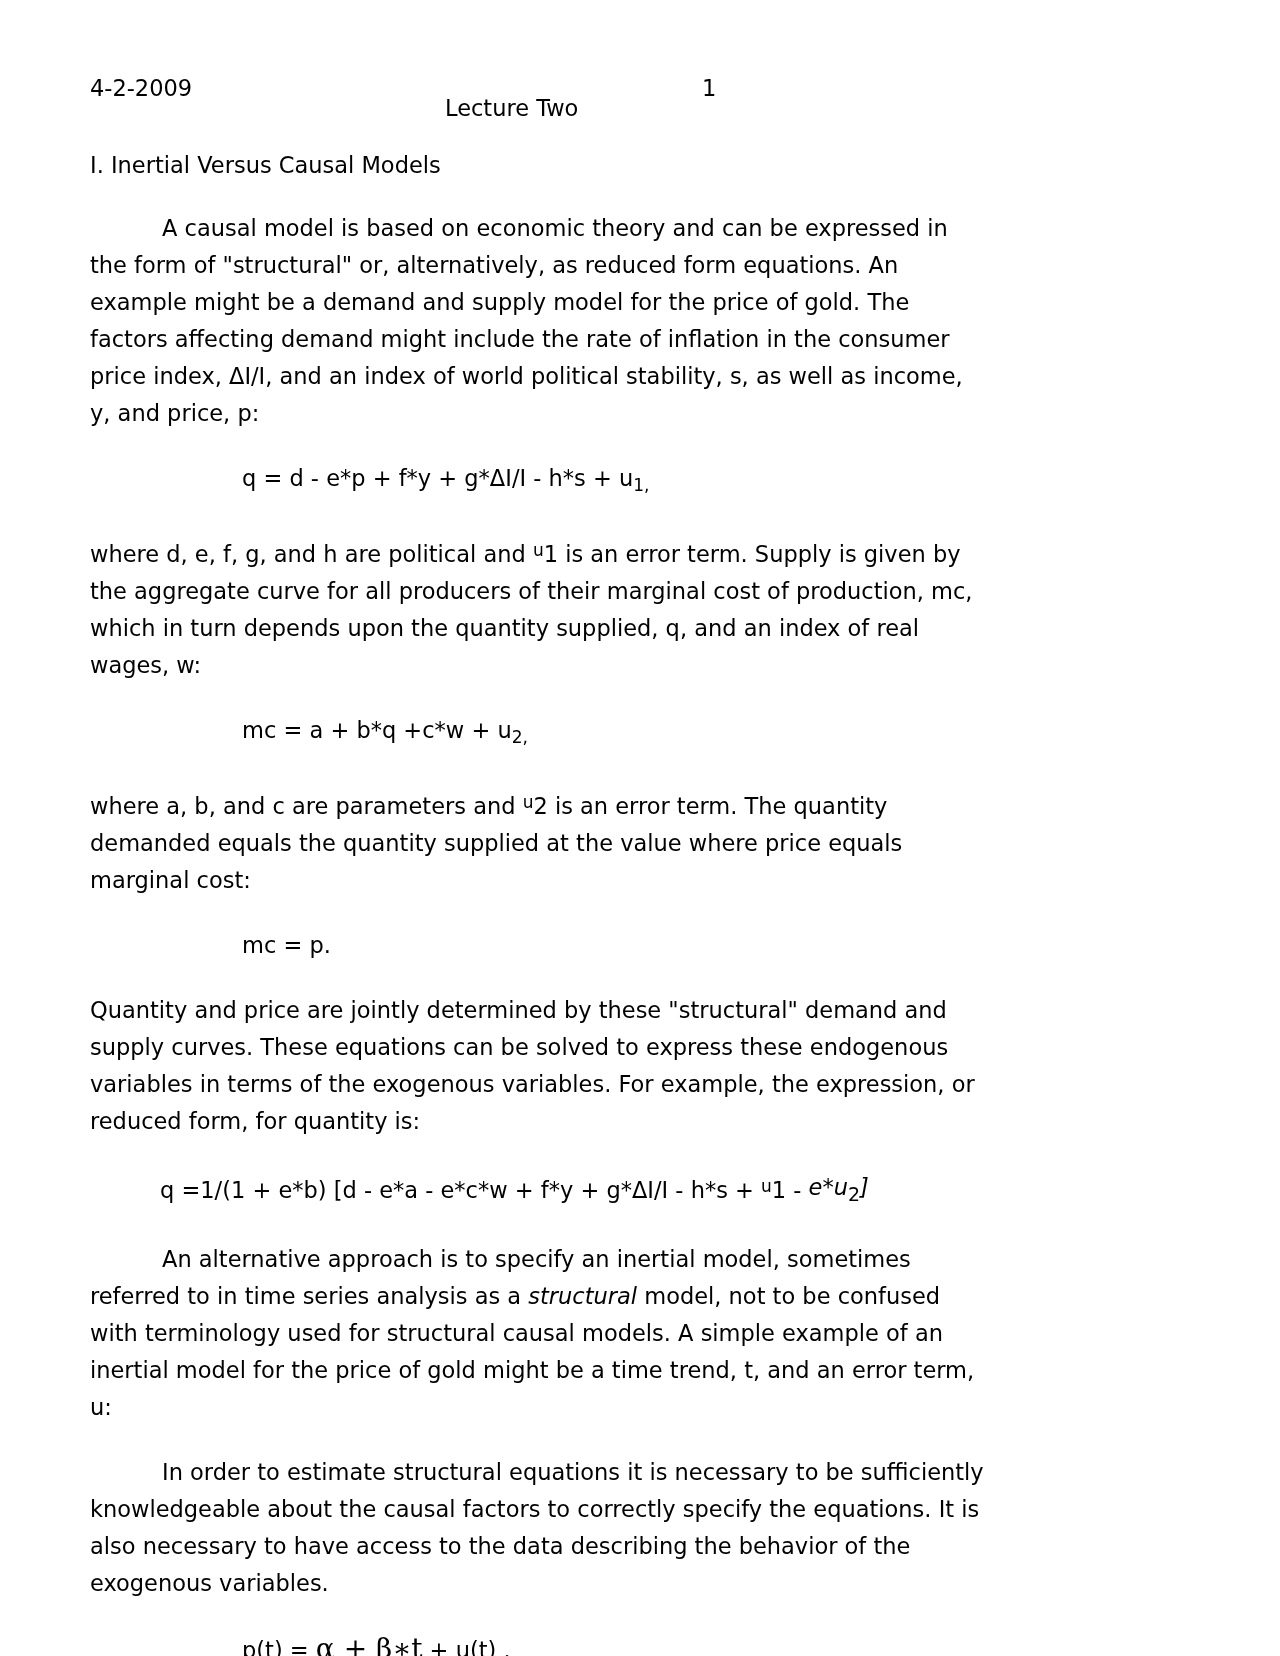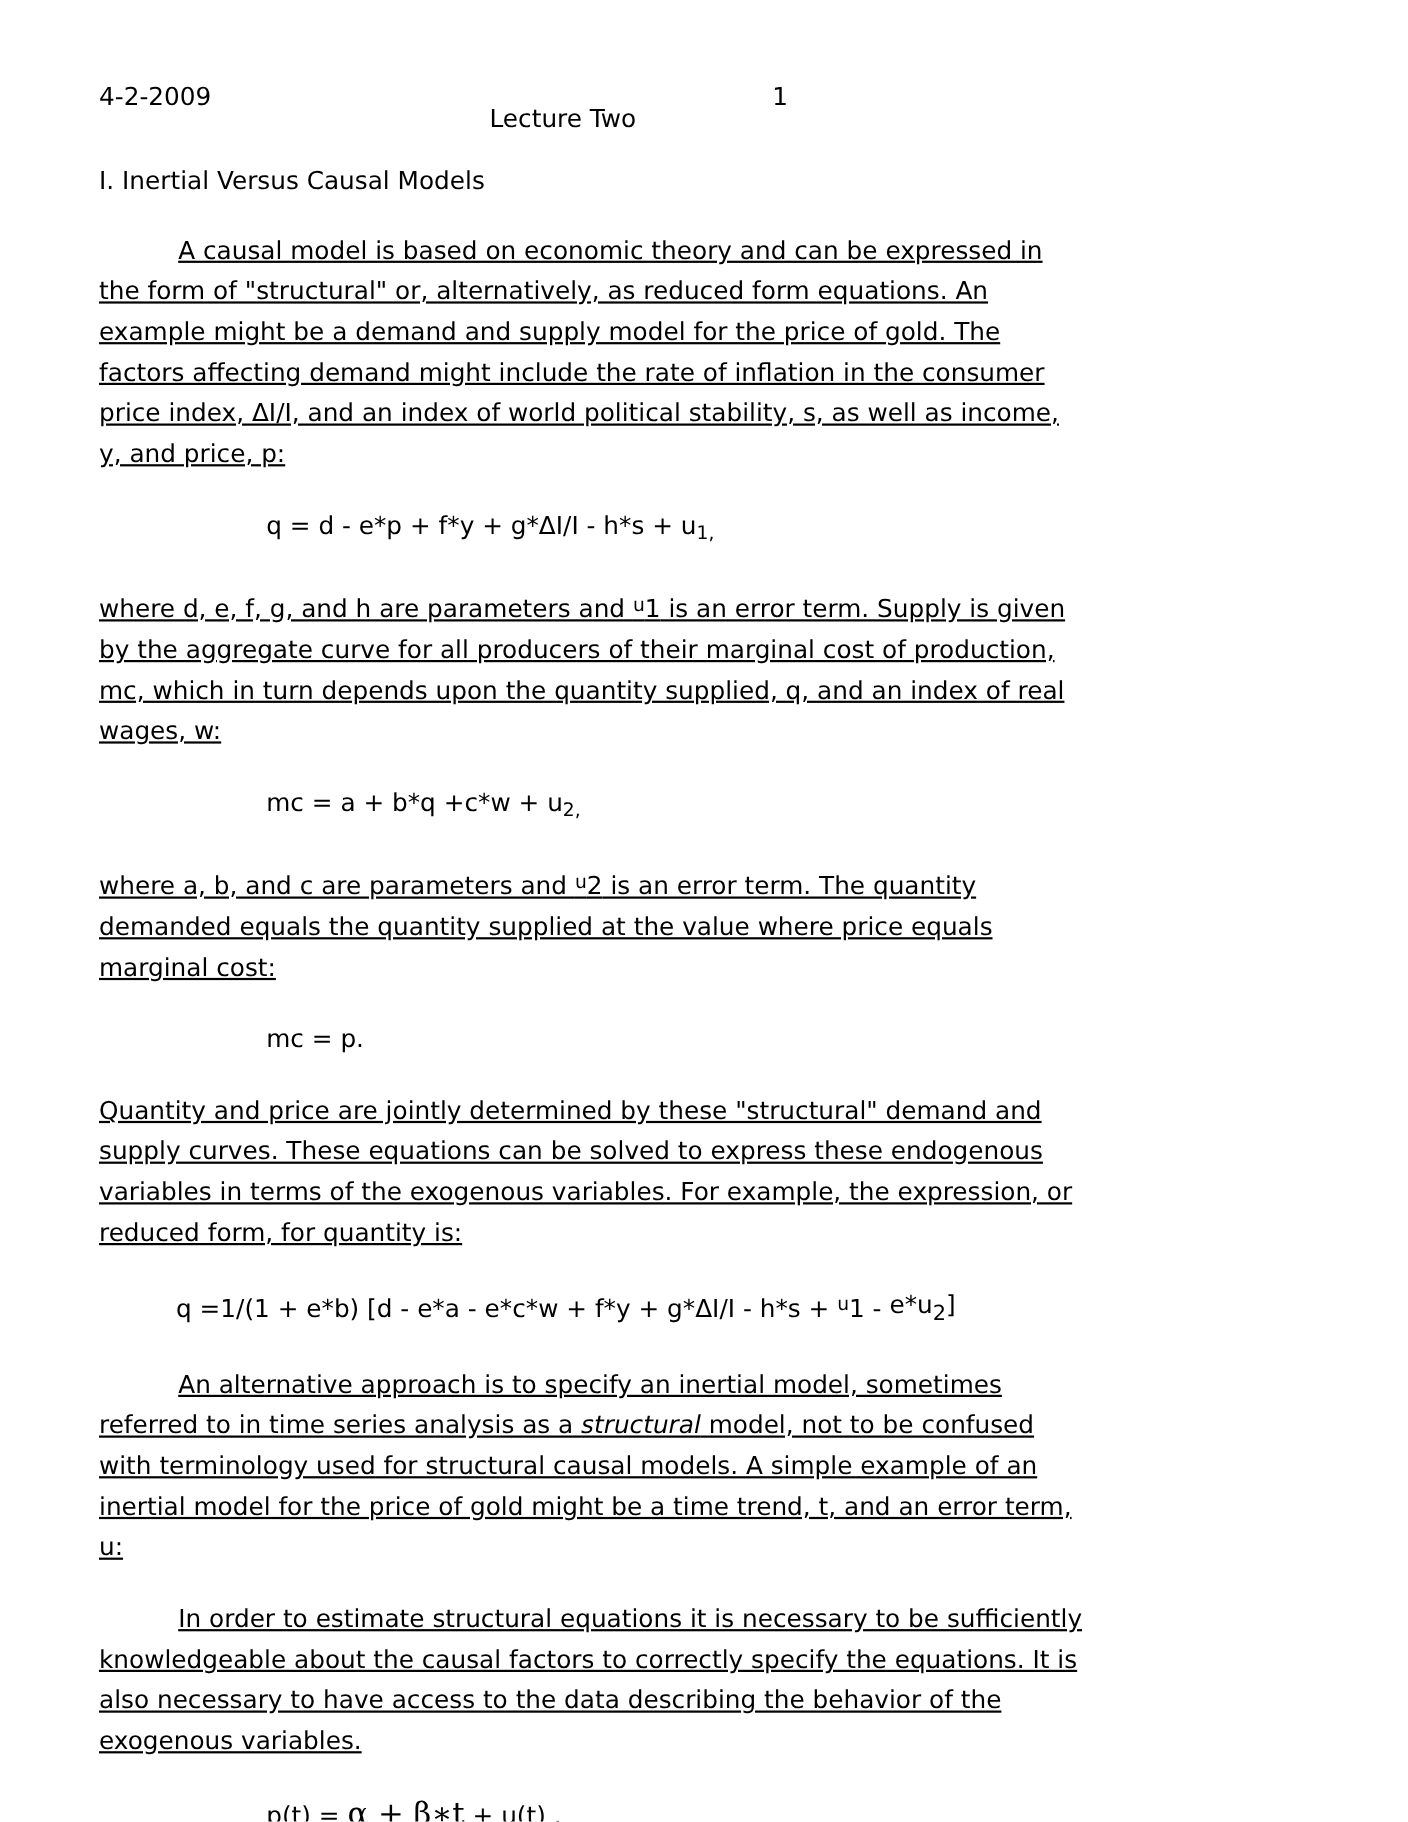--- a/index.html
+++ b/index.html
@@ -31,21 +31,20 @@
   .header-title { position: absolute; left: 355px; top: 0; margin-top: 20px; }
   .header-page { position: absolute; left: 612px; top: 0; }
 
   .doc-heading {
     margin-top: 40px;
     white-space: nowrap;
   }
   .para {
     margin: 28px 0 0 0;
     max-width: 1104px;
-    text-decoration: underline;
   }
   .para.indent { text-indent: 72px; }
   .para.first { margin-top: 26px; }
 
   .eq {
     margin: 28px 0 0 0;
     padding-left: 152px;
     white-space: nowrap;
   }
   .eq.reduced { padding-left: 70px; }
@@ -53,20 +52,21 @@
   .sub {
     font-size: 17px;
     vertical-align: -5px;
   }
   .usup {
     font-size: 17px;
     vertical-align: 6px;
   }
   .raised {
     vertical-align: 3px;
+    font-style: italic;
   }
   .subsmall {
     font-size: 19px;
     vertical-align: -3px;
   }
   .italic { font-style: italic; }
   .greek {
     font-family: "DejaVu Serif", serif;
     font-size: 28px;
   }
@@ -81,21 +81,21 @@
     <span class="header-title">Lecture Two</span>
     <span class="header-page">1</span>
   </div>
 
   <div class="doc-heading">I. Inertial Versus Causal Models</div>
 
   <p class="para indent first">A causal model is based on economic theory and can be expressed  in the form of "structural" or, alternatively, as reduced form equations. An example might be a demand and supply model for the price of gold. The factors affecting demand might include the rate of inflation in the consumer price index, ΔI/I, and an index of world political stability, s, as well as income, y, and price, p:</p>
 
   <div class="eq"><span>q = d - e*p + f*y + g*ΔI/I - h*s + u</span><span class="sub">1,</span></div>
 
-  <p class="para"><span>where d, e, f, g, and h are parameters and </span><span class="usup">u</span><span>1</span><span> is an error term. Supply is given by the aggregate curve for all producers of their marginal cost of production, mc, which in turn depends upon the quantity supplied, q, and an index of real wages, w:</span></p>
+  <p class="para"><span>where d, e, f, g, and h are political and </span><span class="usup">u</span><span>1</span><span> is an error term. Supply is given by the aggregate curve for all producers of their marginal cost of production, mc, which in turn depends upon the quantity supplied, q, and an index of real wages, w:</span></p>
 
   <div class="eq"><span>mc = a + b*q +c*w + u</span><span class="sub">2,</span></div>
 
   <p class="para"><span>where a, b, and c are parameters and </span><span class="usup">u</span><span>2</span><span> is an error term. The quantity demanded equals the quantity supplied at the value where price equals marginal cost:</span></p>
 
   <div class="eq">mc = p.</div>
 
   <p class="para">Quantity and price are jointly determined by these "structural" demand and supply curves. These equations can be solved to express these endogenous variables in terms of the exogenous variables. For example, the expression, or reduced form, for quantity is:</p>
 
   <div class="eq reduced"><span>q =1/(1 + e*b) [d - e*a - e*c*w + f*y + g*ΔI/I - h*s + </span><span class="usup">u</span><span>1</span><span> - </span><span class="raised">e*u</span><span class="subsmall">2</span><span class="raised">]</span></div>

